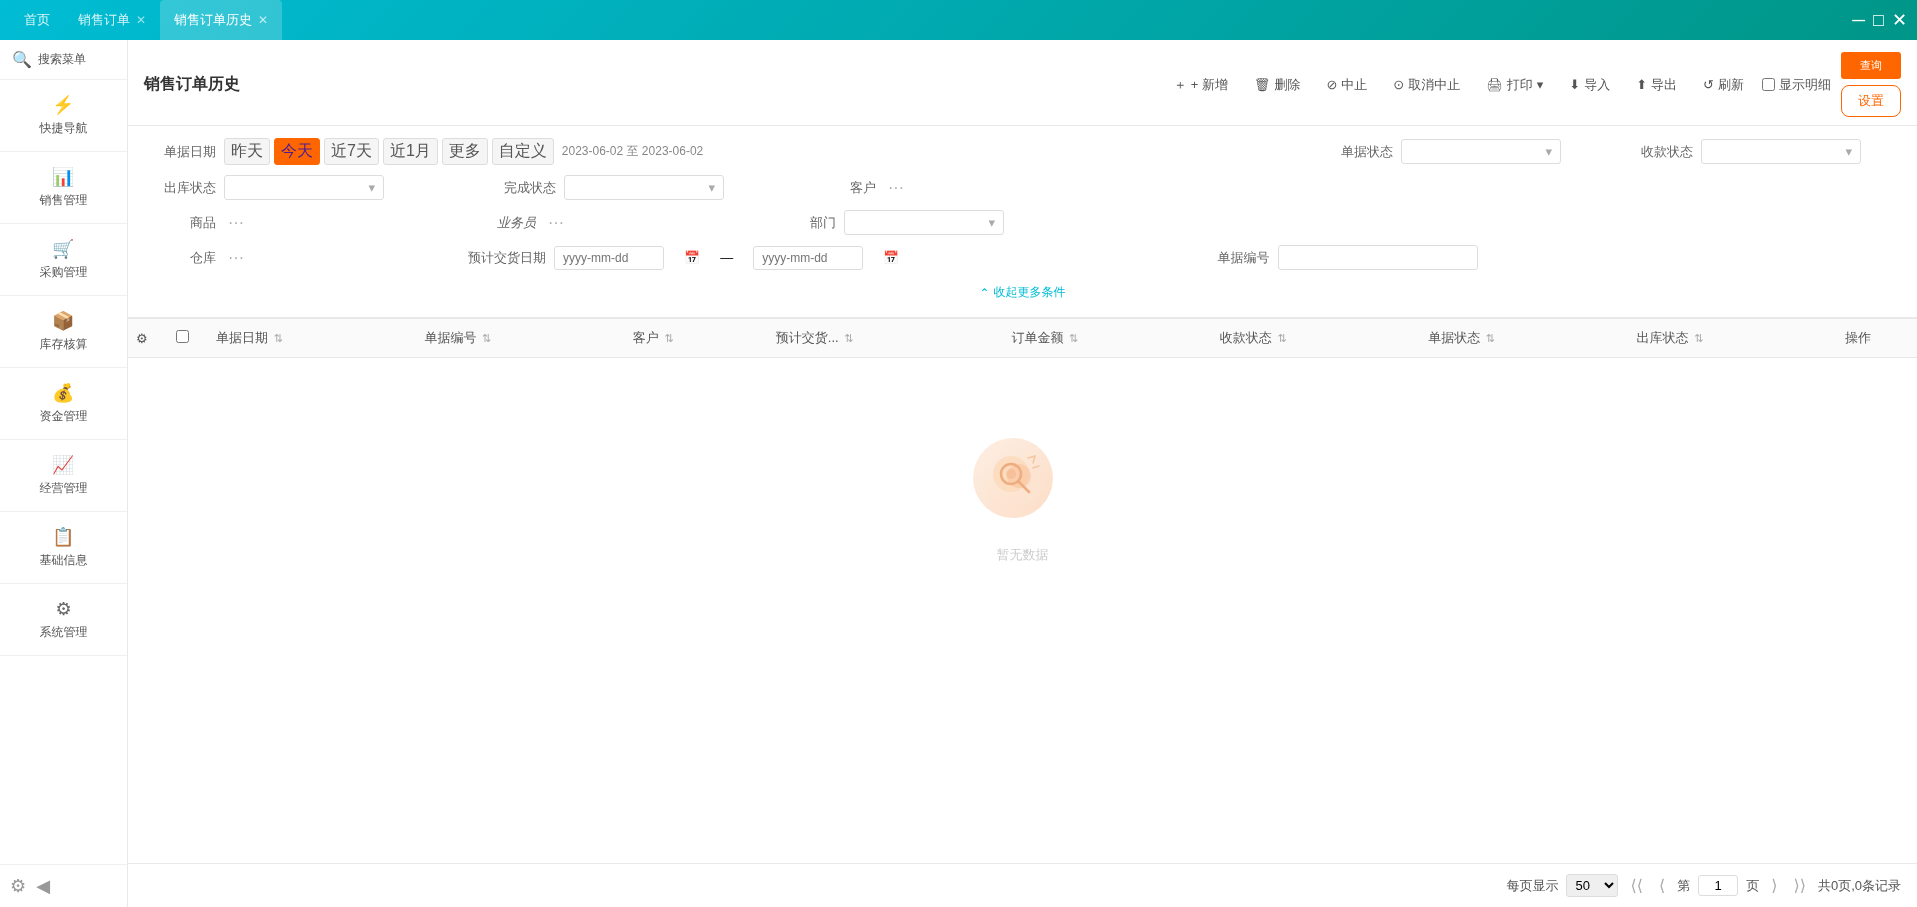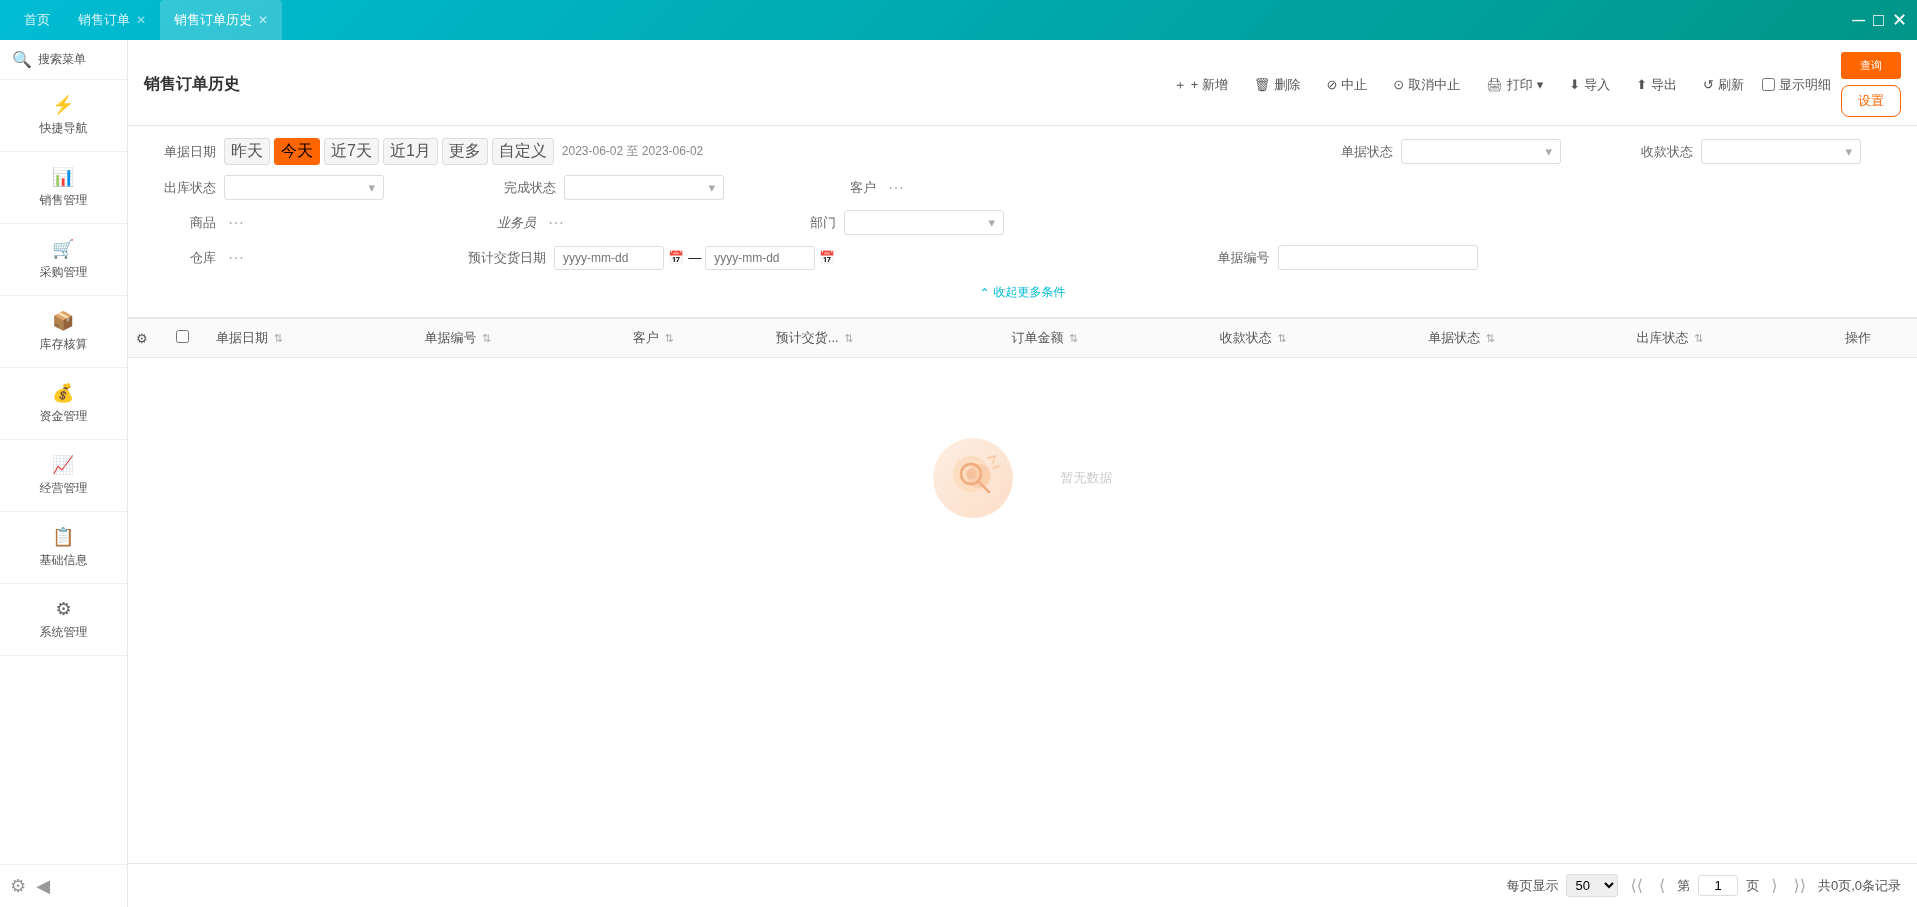--- a/index.html
+++ b/index.html
@@ -38,43 +38,43 @@
     .btn-setting { background: white; color: #ff6600; border: 1px solid #ff6600; padding: 6px 16px; border-radius: 8px; cursor: pointer; font-size: 13px; margin-top: 4px; }
     .checkbox-label { display: flex; align-items: center; gap: 4px; color: #555; font-size: 13px; }
 
     
     .filter-area { background: white; padding: 12px 16px; border-bottom: 1px solid #e8e8e8; flex-shrink: 0; }
     .filter-row { display: flex; align-items: center; margin-bottom: 10px; gap: 0; }
     .filter-label { width: 80px; text-align: right; color: #666; font-size: 13px; flex-shrink: 0; padding-right: 8px; }
     .filter-control { flex: 1; display: flex; align-items: center; }
     .date-quick { display: flex; align-items: center; gap: 4px; margin-right: 8px; }
     .date-btn { padding: 2px 6px; border-radius: 3px; cursor: pointer; font-size: 16px; color: #555; background: #f5f5f5; border: 1px solid #ddd; }
-    .date-btn.active { background: #ff6600; color: #000000; border-color: #ff6600; }
+    .date-btn.active { background: #ff6600; color: #4c1d95; border-color: #ff6600; }
     .date-range { color: #888; font-size: 12px; }
     .select-control { display: flex; align-items: center; border: 1px solid #ddd; border-radius: 3px; padding: 4px 8px; background: white; cursor: pointer; min-width: 160px; justify-content: space-between; color: #999; font-size: 13px; }
     .select-control .chevron { color: #aaa; }
     .input-control { border: 1px solid #ddd; border-radius: 3px; padding: 4px 8px; background: white; color: #999; font-size: 13px; }
     .dots-btn { color: #aaa; cursor: pointer; font-size: 16px; margin-left: 4px; }
-    .date-input-group { display: flex; align-items: center; gap: 4px; }
+    .date-input-group { display: flex; align-items: center; gap: 20px; }
     .date-input { border: 1px solid #ddd; border-radius: 3px; padding: 4px 8px; background: white; color: #999; font-size: 12px; width: 110px; }
     .cal-icon { color: #aaa; cursor: pointer; }
     .collapse-row { display: flex; justify-content: center; align-items: center; padding: 4px 0; cursor: pointer; color: #00bcd4; font-size: 12px; gap: 4px; }
 
     
     .table-area { flex: 1; background: white; margin: 0; overflow: auto; }
     .data-table { width: 100%; border-collapse: collapse; }
     .data-table th { background: #fafafa; border-bottom: 1px solid #e8e8e8; border-top: 1px solid #e8e8e8; padding: 10px 8px; text-align: left; color: #555; font-weight: normal; font-size: 13px; white-space: nowrap; }
     .data-table th .sort-icon { color: #aaa; margin-left: 2px; font-size: 11px; }
     .data-table td { padding: 10px 8px; border-bottom: 1px solid #f5f5f5; color: #333; font-size: 13px; }
     .th-checkbox { width: 40px; text-align: center; }
     .th-settings { width: 40px; text-align: center; }
     .th-action { width: 80px; text-align: center; }
 
     
-    .empty-state { display: flex; flex-direction: row; align-items: center; justify-content: center; padding: 80px 0; color: #ccc; font-size: 13px; gap: 28px; }
+    .empty-state { display: flex; flex-direction: column; align-items: center; justify-content: center; padding: 80px 0; color: #ccc; font-size: 13px; gap: 28px; }
     .empty-icon { width: 100px; height: 80px; position: relative; }
     .empty-icon-inner { width: 80px; height: 80px; border-radius: 50%; background: linear-gradient(135deg, #fde8d8, #fcd0b0); display: flex; align-items: center; justify-content: center; font-size: 40px; opacity: 0.7; }
 
     
     .pagination-bar { background: white; border-top: 1px solid #e8e8e8; padding: 10px 16px; display: flex; align-items: center; justify-content: flex-end; gap: 8px; flex-shrink: 0; font-size: 13px; color: #555; }
     .pagination-bar select { border: 1px solid #ddd; border-radius: 3px; padding: 2px 4px; font-size: 13px; }
     .page-btn { background: none; border: none; cursor: pointer; color: #aaa; font-size: 16px; padding: 2px 4px; }
     .page-input { width: 40px; border: 1px solid #ddd; border-radius: 3px; padding: 2px 4px; text-align: center; font-size: 13px; }
   </style>
 </head>

